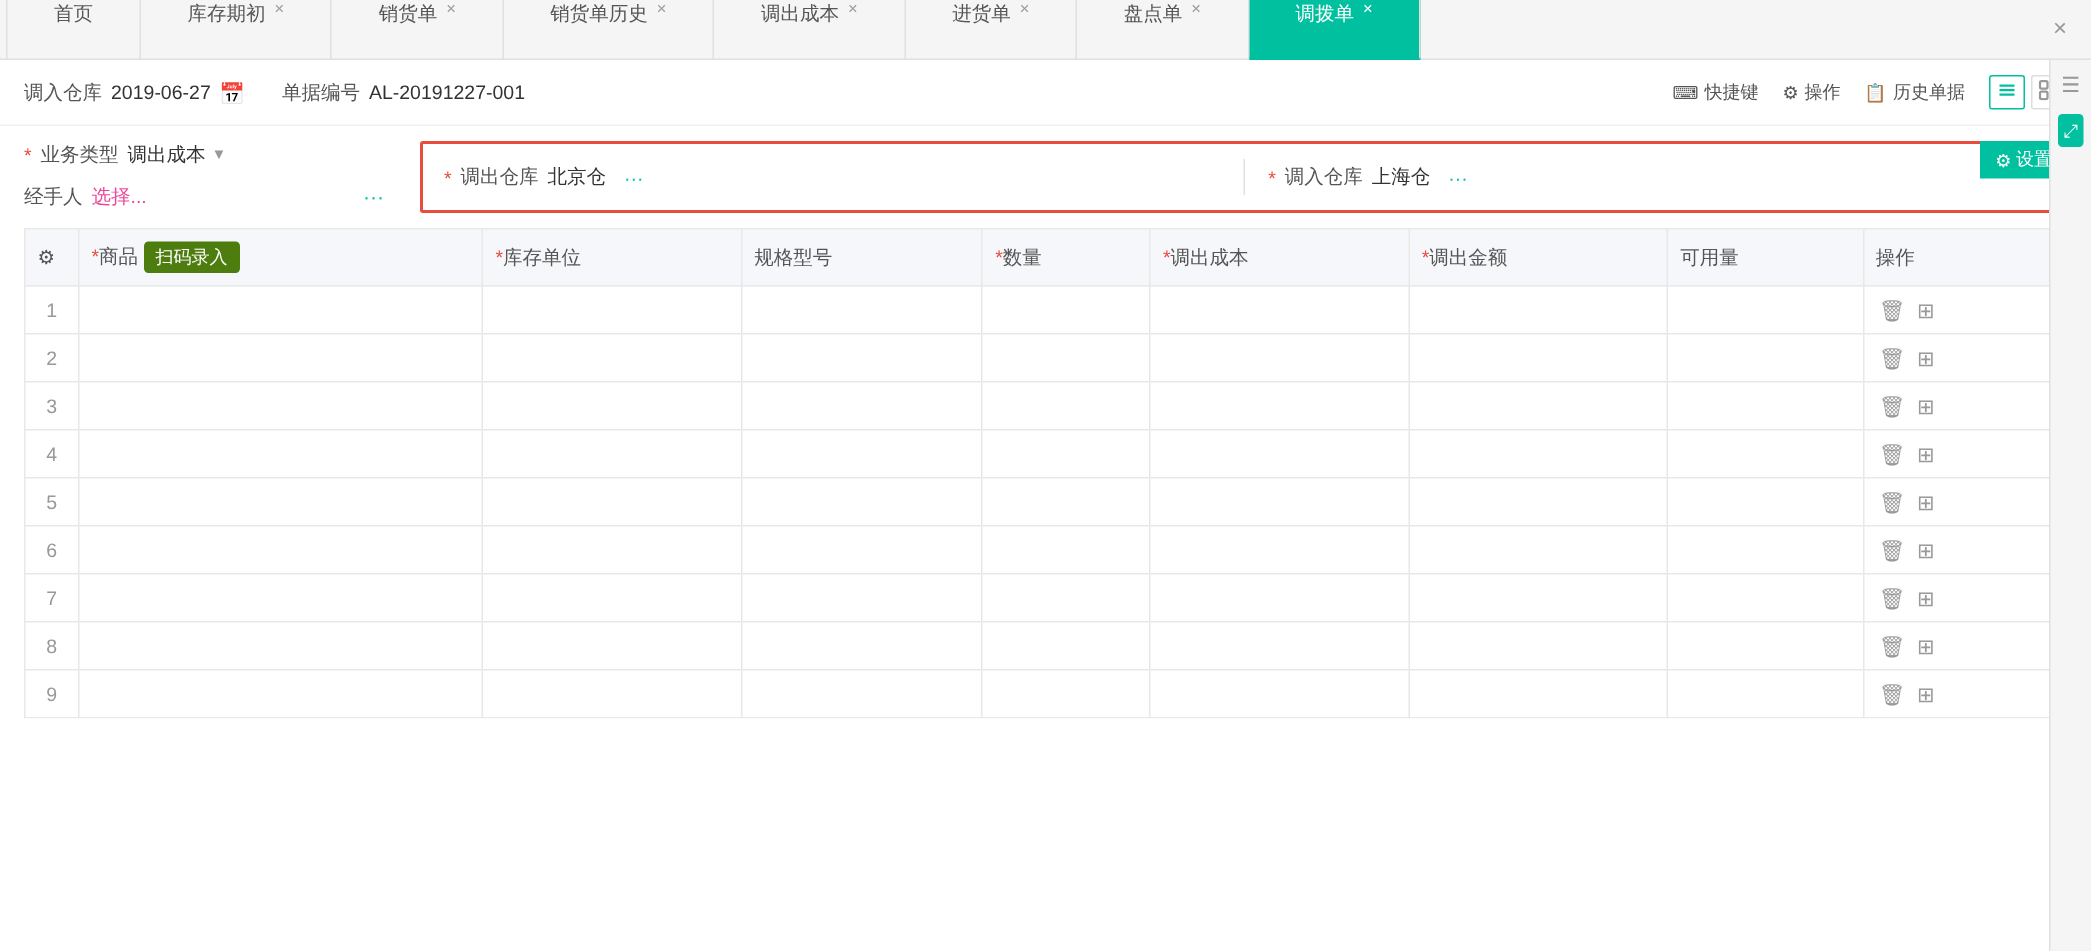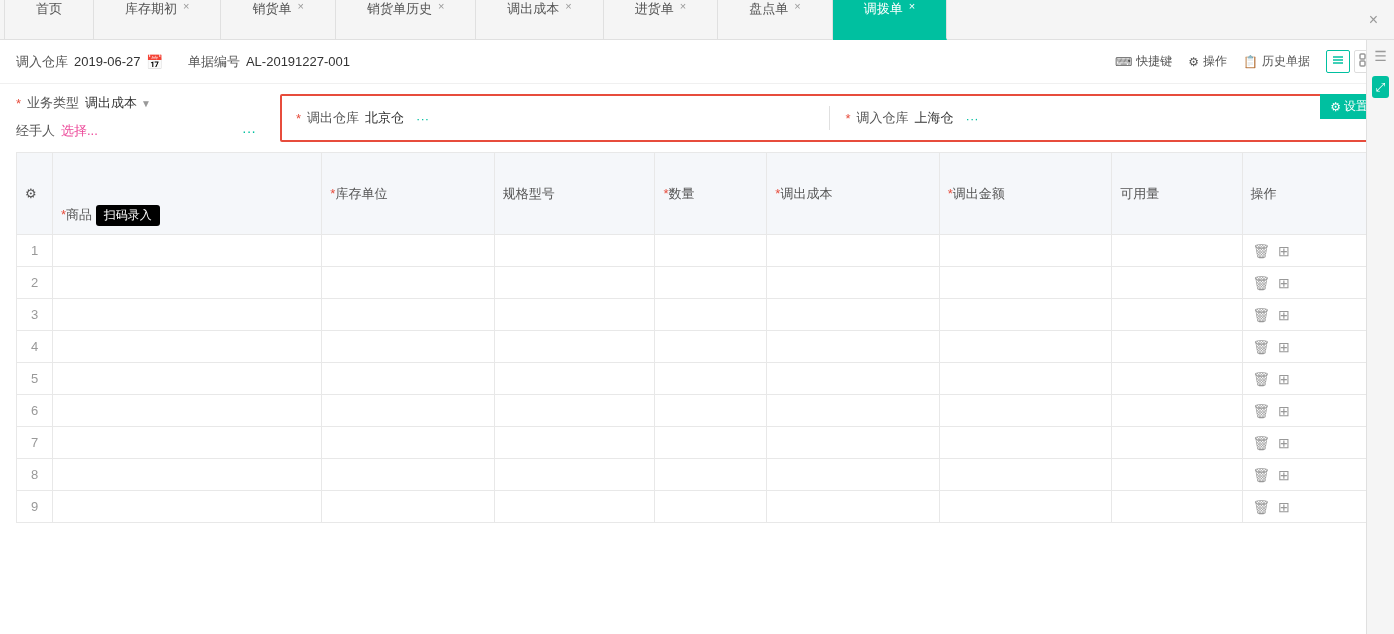--- a/index.html
+++ b/index.html
@@ -35,22 +35,22 @@
       background: #f5f7fa; border: 1px solid #e8e8e8; padding: 8px 8px;
       text-align: left; font-weight: 500; color: #555; white-space: nowrap;
     }
     .data-table td {
       border: 1px solid #e8e8e8; padding: 6px 8px; height: 32px; color: #333;
     }
     .data-table .row-num { color: #999; text-align: center; width: 36px; }
     .data-table .subtotal td { background: #fffbf0; }
 
     .scan-btn {
-      background: #000000; color: #fff; border: none; border-radius: 3px;
-      padding: 2px 8px; cursor: pointer; font-size: 12px; margin-top: 44px;
+      background: #4d7c0f; color: #fff; border: none; border-radius: 3px;
+      padding: 2px 8px; cursor: pointer; font-size: 12px;
     }
     .action-icon { color: #999; cursor: pointer; font-size: 14px; margin: 0 2px; }
     .copy-icon { color: #999; cursor: pointer; font-size: 14px; margin: 0 2px; }
 
     .table-container { padding: 0 16px; overflow-x: auto; }
 
     
     .right-sidebar {
       position: fixed; right: 0; top: 40px; width: 28px; background: #f5f5f5;
       border-left: 1px solid #e0e0e0; display: flex; flex-direction: column; align-items: center;

